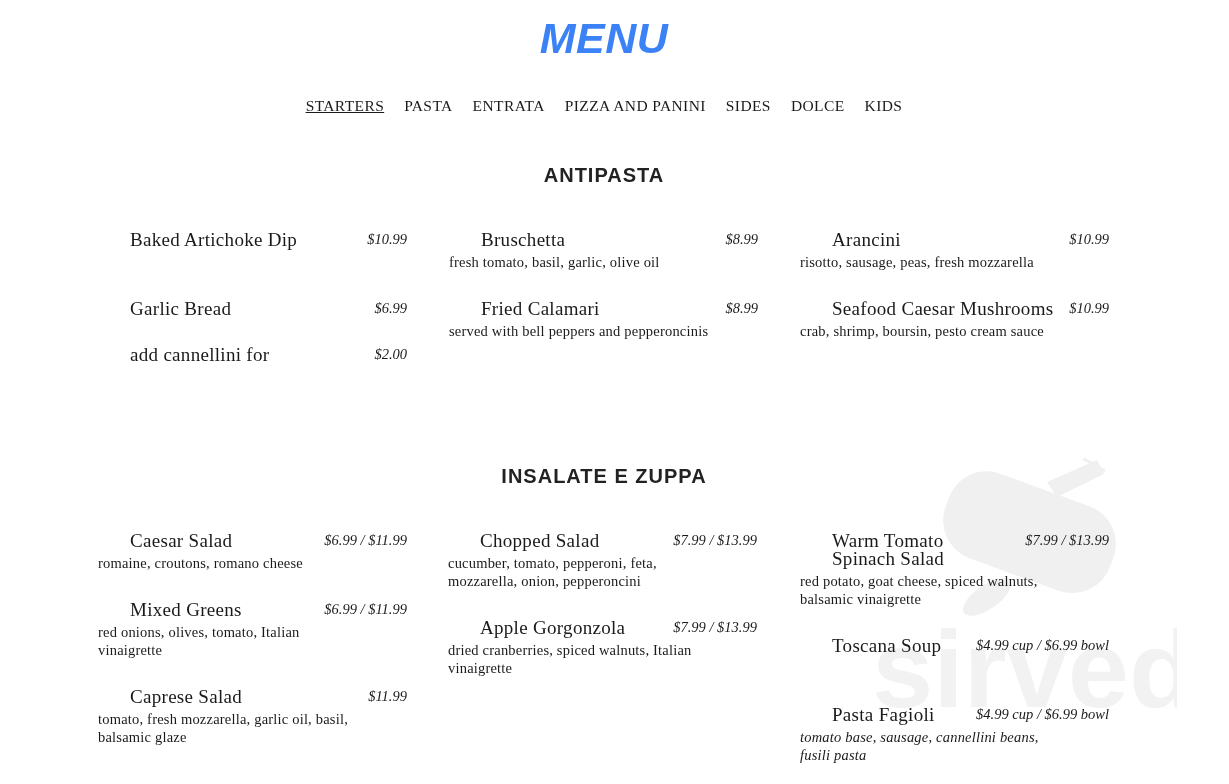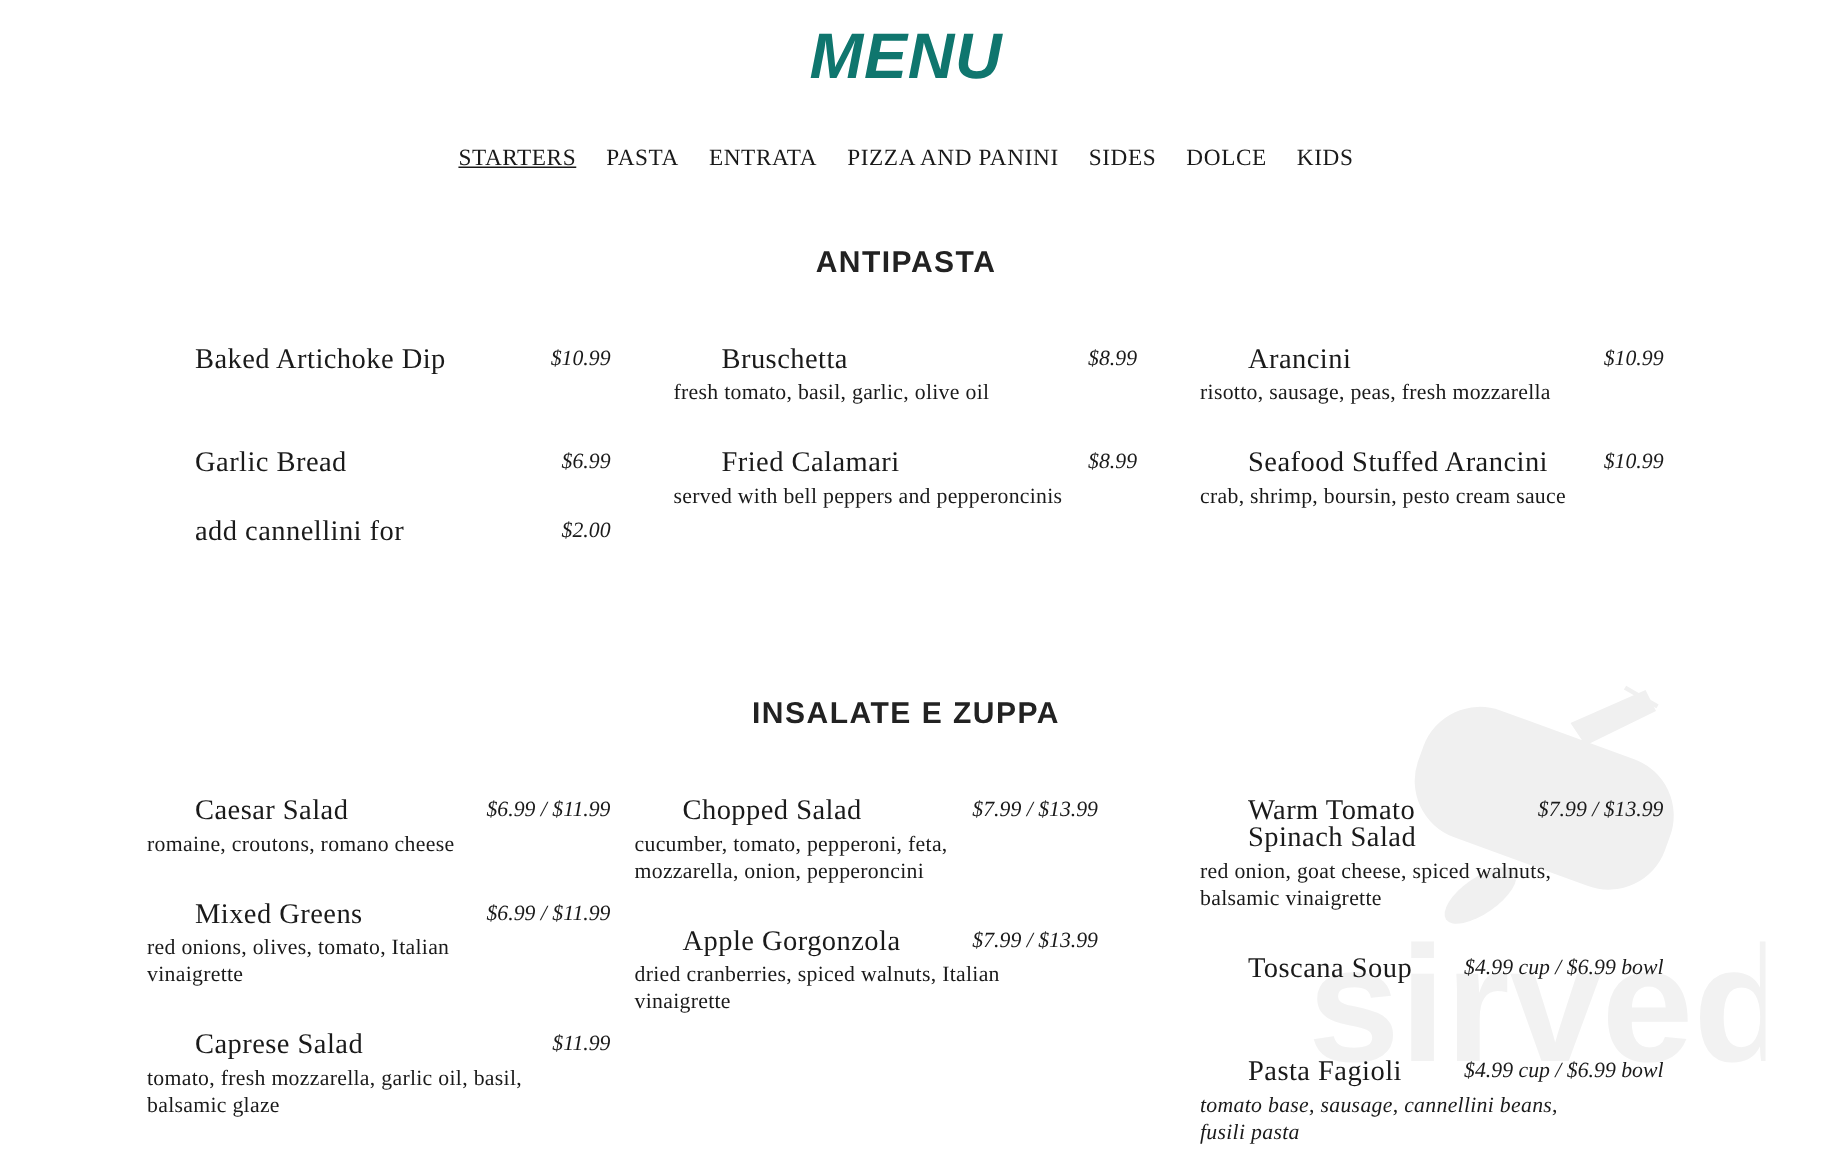--- a/index.html
+++ b/index.html
@@ -1,17 +1,17 @@
 <!DOCTYPE html>
 <html><head>
 <meta charset="utf-8">
 <style>
   html, body { margin:0; padding:0; background:#ffffff; }
   body { width:1229px; height:784px; overflow:hidden; position:relative; font-family:"Liberation Serif", serif; color:#1a1a1a; }
-  .menu-title { position:absolute; top:14px; left:0; width:1208px; text-align:center; font-family:"Liberation Sans", sans-serif; font-weight:bold; font-style:italic; font-size:43px; color:#0f766e; letter-spacing:0.5px; }
+  .menu-title { position:absolute; top:14px; left:0; width:1208px; text-align:center; font-family:"Liberation Sans", sans-serif; font-weight:bold; font-style:italic; font-size:43px; color:#3b82f6; letter-spacing:0.5px; }
   .nav { position:absolute; top:97px; left:0; width:1208px; display:flex; justify-content:center; gap:20px; font-size:15.5px; letter-spacing:0.4px; }
   .nav a { color:#1a1a1a; text-decoration:none; cursor:pointer; }
   .nav a.active { text-decoration:underline; }
   .section-title { position:absolute; left:0; width:1208px; text-align:center; font-family:"Liberation Sans", sans-serif; font-weight:bold; font-size:20px; letter-spacing:1px; color:#222; }
   .col { position:absolute; width:309px; }
   .item { position:relative; margin-bottom:0; }
   .item-head { display:flex; justify-content:space-between; align-items:flex-start; }
   .item-name { font-weight:normal; font-size:19px; line-height:18px; letter-spacing:0.3px; max-width:175px;margin-left:32px; }
   .item-name.wide { max-width:240px; }
   .item-price { font-size:14.5px; line-height:16px; white-space:nowrap;font-style:italic; }
@@ -86,21 +86,21 @@
 <div class="col" style="left:800px; top:231px;">
   <div class="item" style="height:69px;">
     <div class="item-head">
         <span class="item-name">Arancini</span>
         <span class="item-price">$10.99</span>
       </div>
     <div class="item-desc">risotto, sausage, peas, fresh mozzarella</div>
   </div>
   <div class="item">
     <div class="item-head">
-        <span class="item-name wide">Seafood Stuffed Arancini</span>
+        <span class="item-name wide">Seafood Caesar Mushrooms</span>
         <span class="item-price">$10.99</span>
       </div>
     <div class="item-desc">crab, shrimp, boursin, pesto cream sauce</div>
   </div>
 </div>
 
 <div class="section-title" style="top:465px;">INSALATE E ZUPPA</div>
 
 <div class="col" style="left:98px; top:532px;">
   <div class="item" style="height:69px;">
@@ -119,21 +119,21 @@
   </div>
   <div class="item">
     <div class="item-head">
         <span class="item-name">Caprese Salad</span>
         <span class="item-price">$11.99</span>
       </div>
     <div class="item-desc" style="width:265px;">tomato, fresh mozzarella, garlic oil, basil, balsamic glaze</div>
   </div>
 </div>
 
-<div class="col" style="left:423px; top:532px;">
+<div class="col" style="left:448px; top:532px;">
   <div class="item" style="height:87px;">
     <div class="item-head">
         <span class="item-name">Chopped Salad</span>
         <span class="item-price">$7.99 / $13.99</span>
       </div>
     <div class="item-desc" style="width:240px;">cucumber, tomato, pepperoni, feta, mozzarella, onion, pepperoncini</div>
   </div>
   <div class="item">
     <div class="item-head">
         <span class="item-name">Apple Gorgonzola</span>
@@ -142,21 +142,21 @@
     <div class="item-desc" style="width:260px;">dried cranberries, spiced walnuts, Italian vinaigrette</div>
   </div>
 </div>
 
 <div class="col" style="left:800px; top:532px;">
   <div class="item" style="height:105px;">
     <div class="item-head">
         <span class="item-name">Warm Tomato Spinach Salad</span>
         <span class="item-price">$7.99 / $13.99</span>
       </div>
-    <div class="item-desc" style="width:245px;">red onion, goat cheese, spiced walnuts, balsamic vinaigrette</div>
+    <div class="item-desc" style="width:245px;">red potato, goat cheese, spiced walnuts, balsamic vinaigrette</div>
   </div>
   <div class="item" style="height:69px;">
     <div class="item-head">
         <span class="item-name">Toscana Soup</span>
         <span class="item-price">$4.99 cup / $6.99 bowl</span>
       </div>
   </div>
   <div class="item">
     <div class="item-head">
         <span class="item-name">Pasta Fagioli</span>

